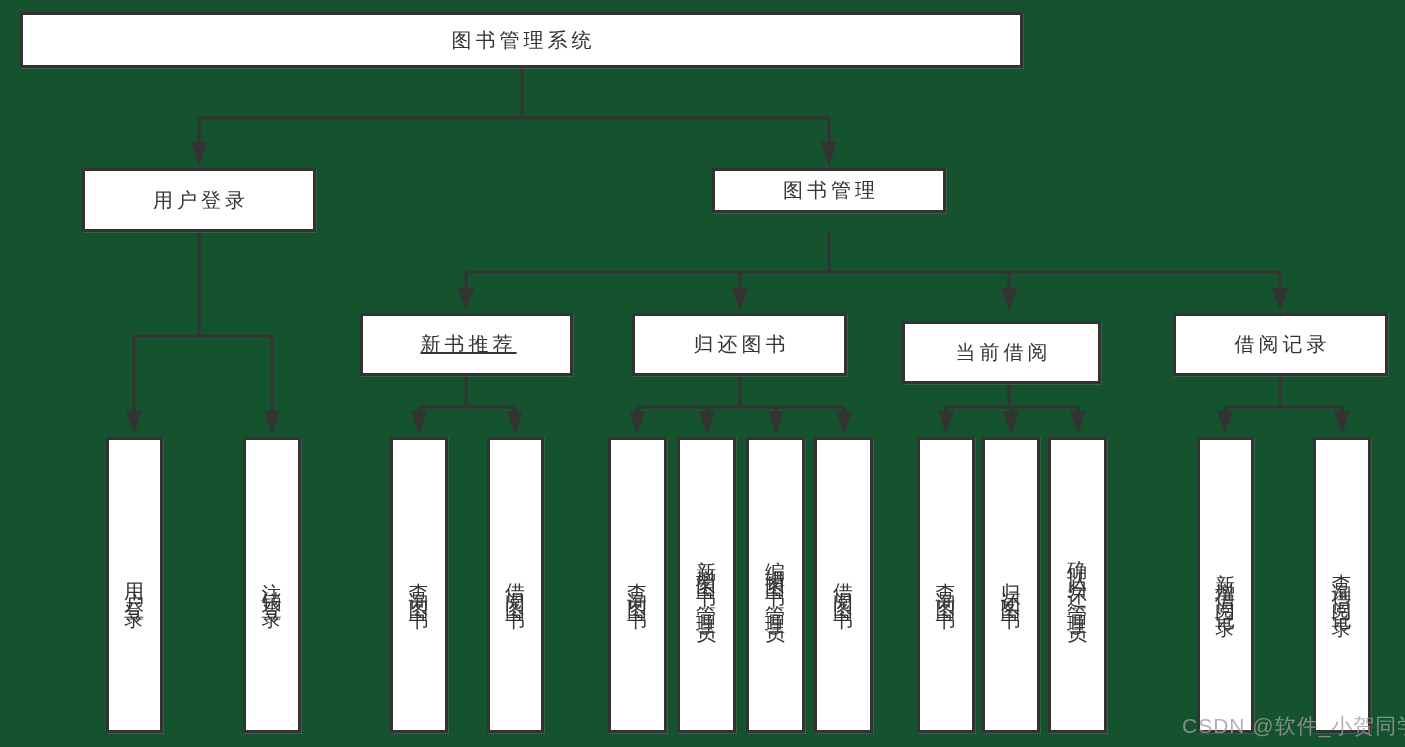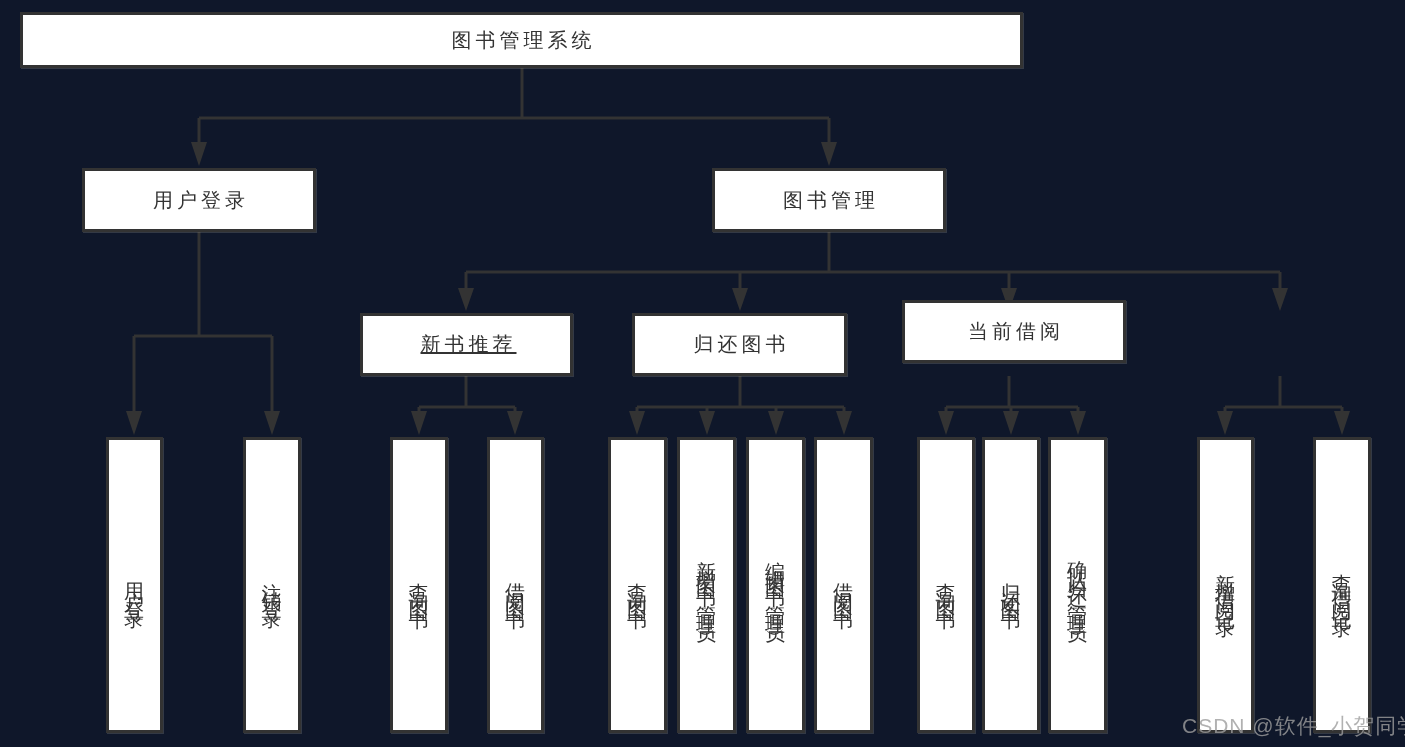--- a/index.html
+++ b/index.html
@@ -4,21 +4,21 @@
 <style>
   html, body { margin: 0; padding: 0; }
   body {
     font-family: "Liberation Sans", sans-serif;
     background: #ffffff;
   }
   .canvas {
     position: relative;
     width: 1405px;
     height: 747px;
-    background: #0f172a;
+    background: #14532d;
     overflow: hidden;
   }
   .connectors {
     position: absolute;
     left: 0; top: 0;
     width: 1405px;
     height: 747px;
   }
   .node {
     position: absolute;
@@ -92,25 +92,26 @@
     <polygon points="1070,411 1086,411 1078,435" fill="#333333"></polygon>
 
     <path d="M1280 376 V407 M1225 407 H1342 M1225 407 V413 M1342 407 V413" stroke="#333333" stroke-width="3" fill="none"></path>
     <polygon points="1217,411 1233,411 1225,435" fill="#333333"></polygon>
     <polygon points="1334,411 1350,411 1342,435" fill="#333333"></polygon>
   </svg>
 
   <div class="node h-node" style="left:20px; top:12px; width:1003px; height:56px;">图书管理系统</div>
 
   <div class="node h-node" style="left:82px; top:168px; width:234px; height:64px;">用户登录</div>
-  <div class="node h-node" style="left:712px; top:168px; width:234px; height:64px;">图书管理</div>
+  <div class="node h-node" style="left:712px; top:168px; width:234px; height:45px;">图书管理</div>
 
   <div class="node h-node" style="left:360px; top:313px; width:213px; height:63px;text-decoration:underline;">新书推荐</div>
   <div class="node h-node" style="left:632px; top:313px; width:215px; height:63px;">归还图书</div>
-  <div class="node h-node" style="left:902px; top:300px; width:224px; height:63px;">当前借阅</div>
+  <div class="node h-node" style="left:902px; top:321px; width:199px; height:63px;">当前借阅</div>
+  <div class="node h-node" style="left:1173px; top:313px; width:215px; height:63px;">借阅记录</div>
 
   <div class="node v-node" style="left:106px; top:437px; width:57px; height:296px;">用户登录</div>
   <div class="node v-node" style="left:243px; top:437px; width:58px; height:296px;">注销登录</div>
 
   <div class="node v-node" style="left:390px; top:437px; width:58px; height:296px;">查询图书</div>
   <div class="node v-node" style="left:487px; top:437px; width:57px; height:296px;">借阅图书</div>
 
   <div class="node v-node" style="left:608px; top:437px; width:59px; height:296px;">查询图书</div>
   <div class="node v-node" style="left:677px; top:437px; width:59px; height:296px;">新增图书（管理员）</div>
   <div class="node v-node" style="left:746px; top:437px; width:59px; height:296px;">编辑图书（管理员）</div>

